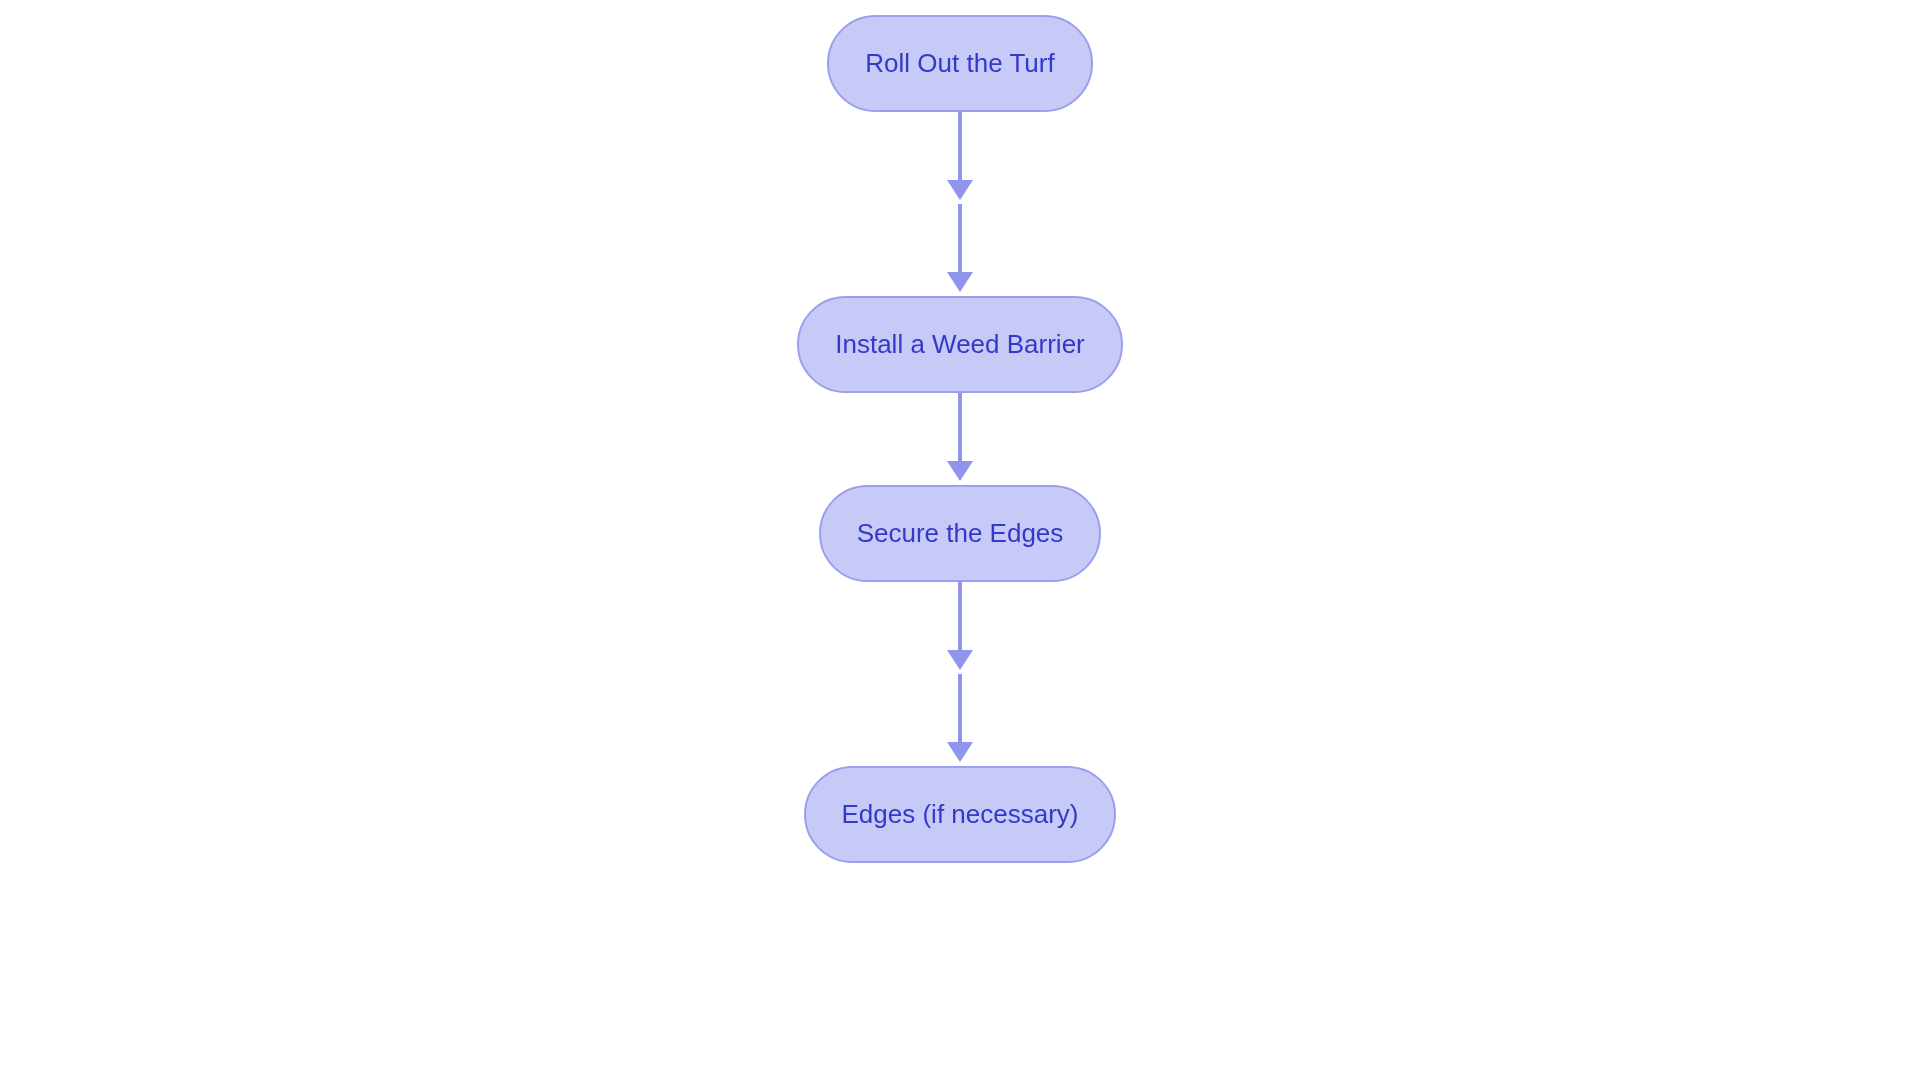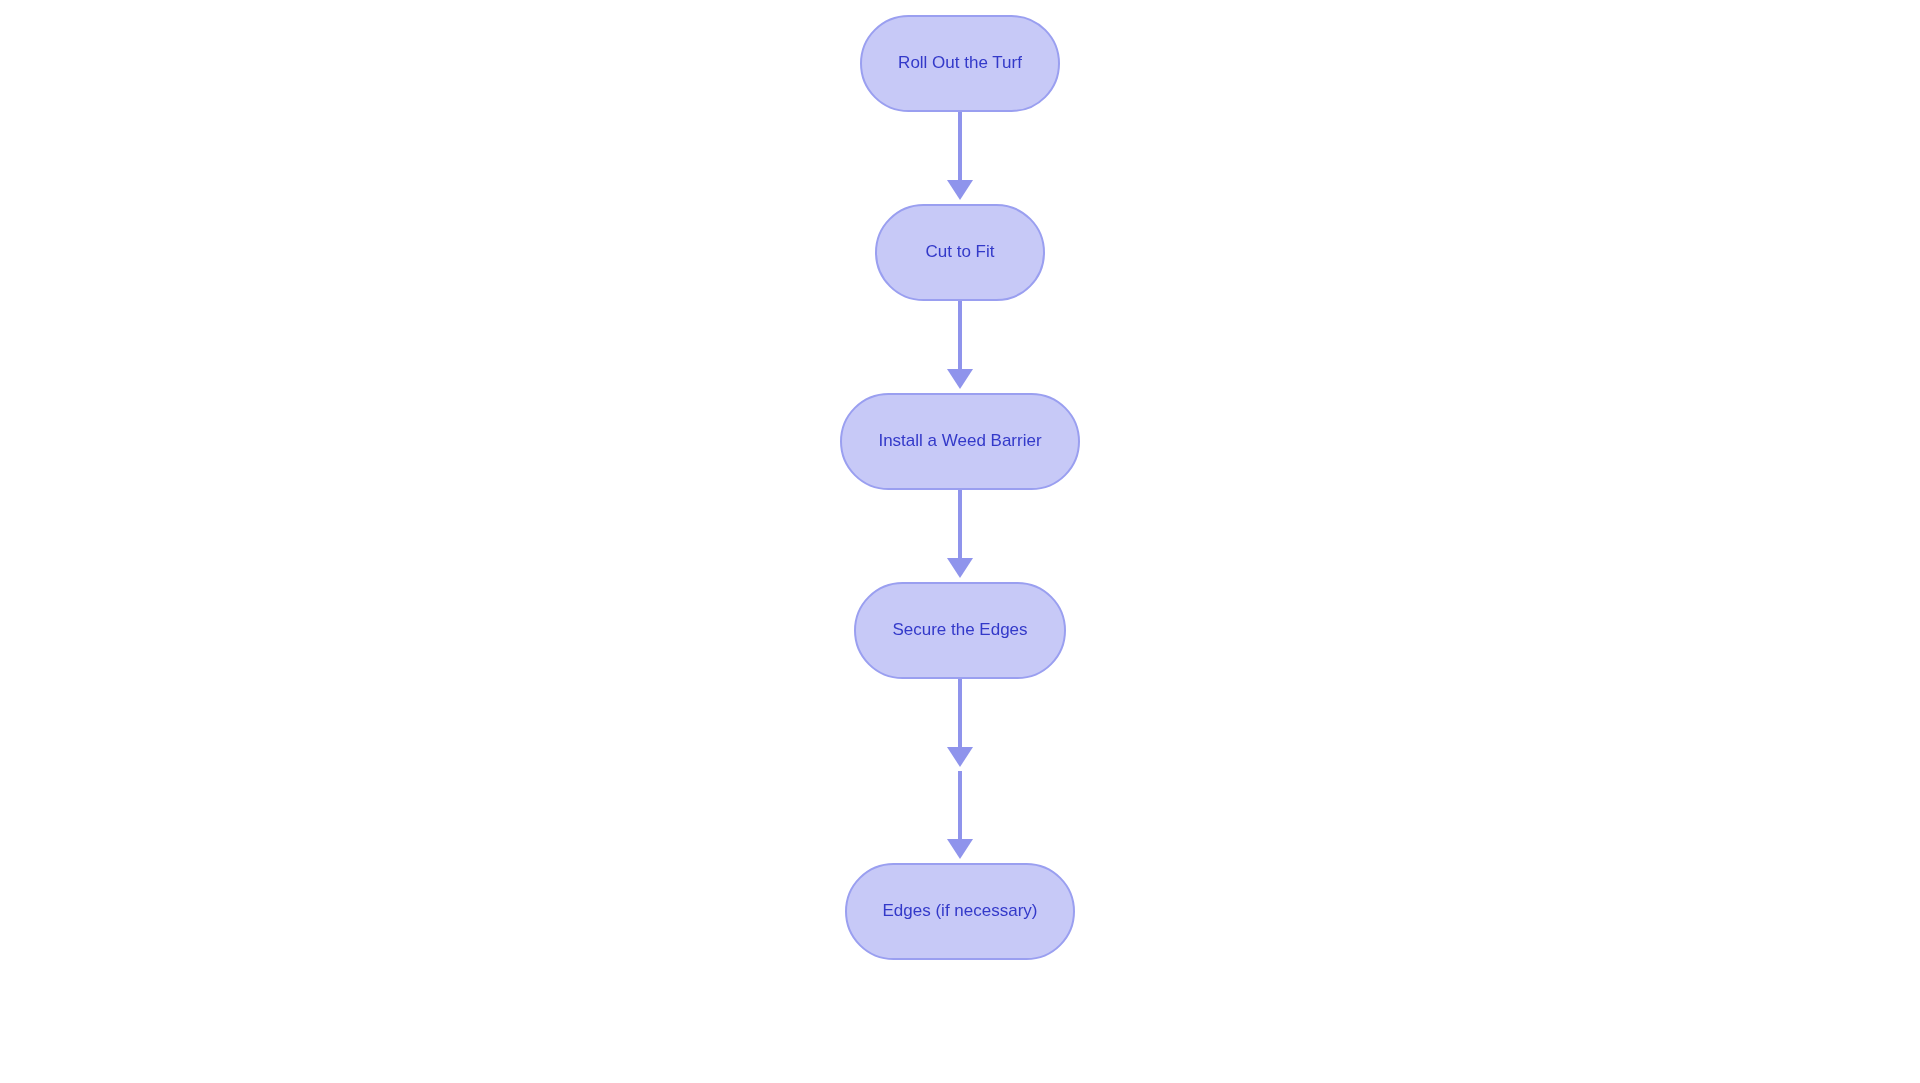--- a/index.html
+++ b/index.html
@@ -31,21 +31,21 @@
     padding: 0 36px;
     border-radius: 48.5px;
     background: var(--node-fill);
     border: 2px solid var(--node-border);
     display: flex;
     align-items: center;
     justify-content: center;
     flex: 0 0 auto;
   }
   .flow-node .node-label {
-    font-size: 17px;
+    font-size: 26px;
     line-height: 1.2;
     color: var(--node-text);
     white-space: nowrap;
     text-align: center;
   }
   .flow-arrow {
     height: 92px;
     flex: 0 0 auto;
     display: flex;
     flex-direction: column;
@@ -72,23 +72,20 @@
 
   <div class="flow-node">
     <span class="node-label">Roll Out the Turf</span>
   </div>
 
   <div class="flow-arrow">
     <div class="arrow-line"></div>
     <div class="arrow-head"></div>
   </div>
 
-  <div class="flow-node">
-    <span class="node-label">Cut to Fit</span>
-  </div>
 
   <div class="flow-arrow">
     <div class="arrow-line"></div>
     <div class="arrow-head"></div>
   </div>
 
   <div class="flow-node">
     <span class="node-label">Install a Weed Barrier</span>
   </div>
 

